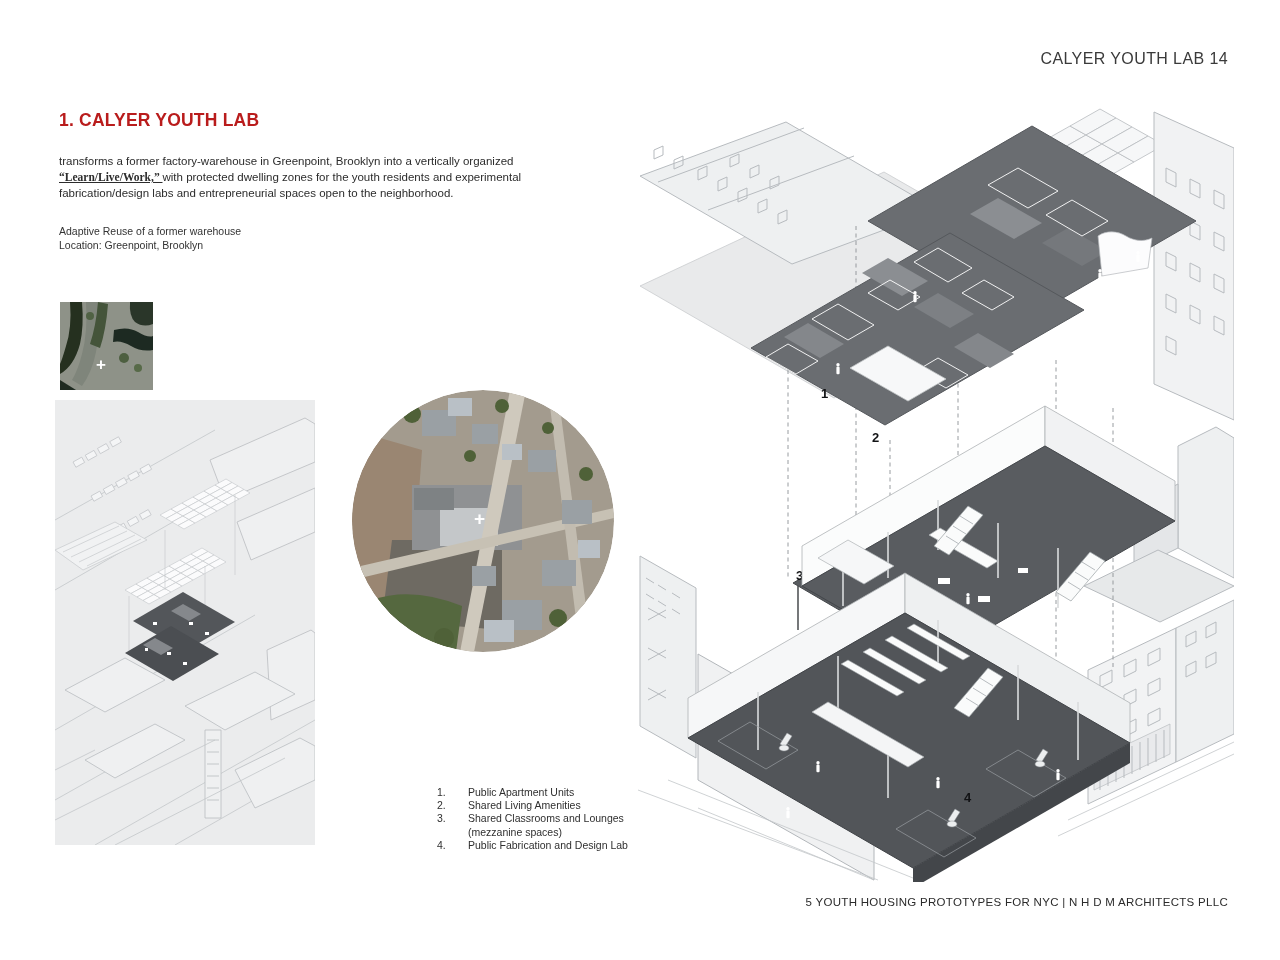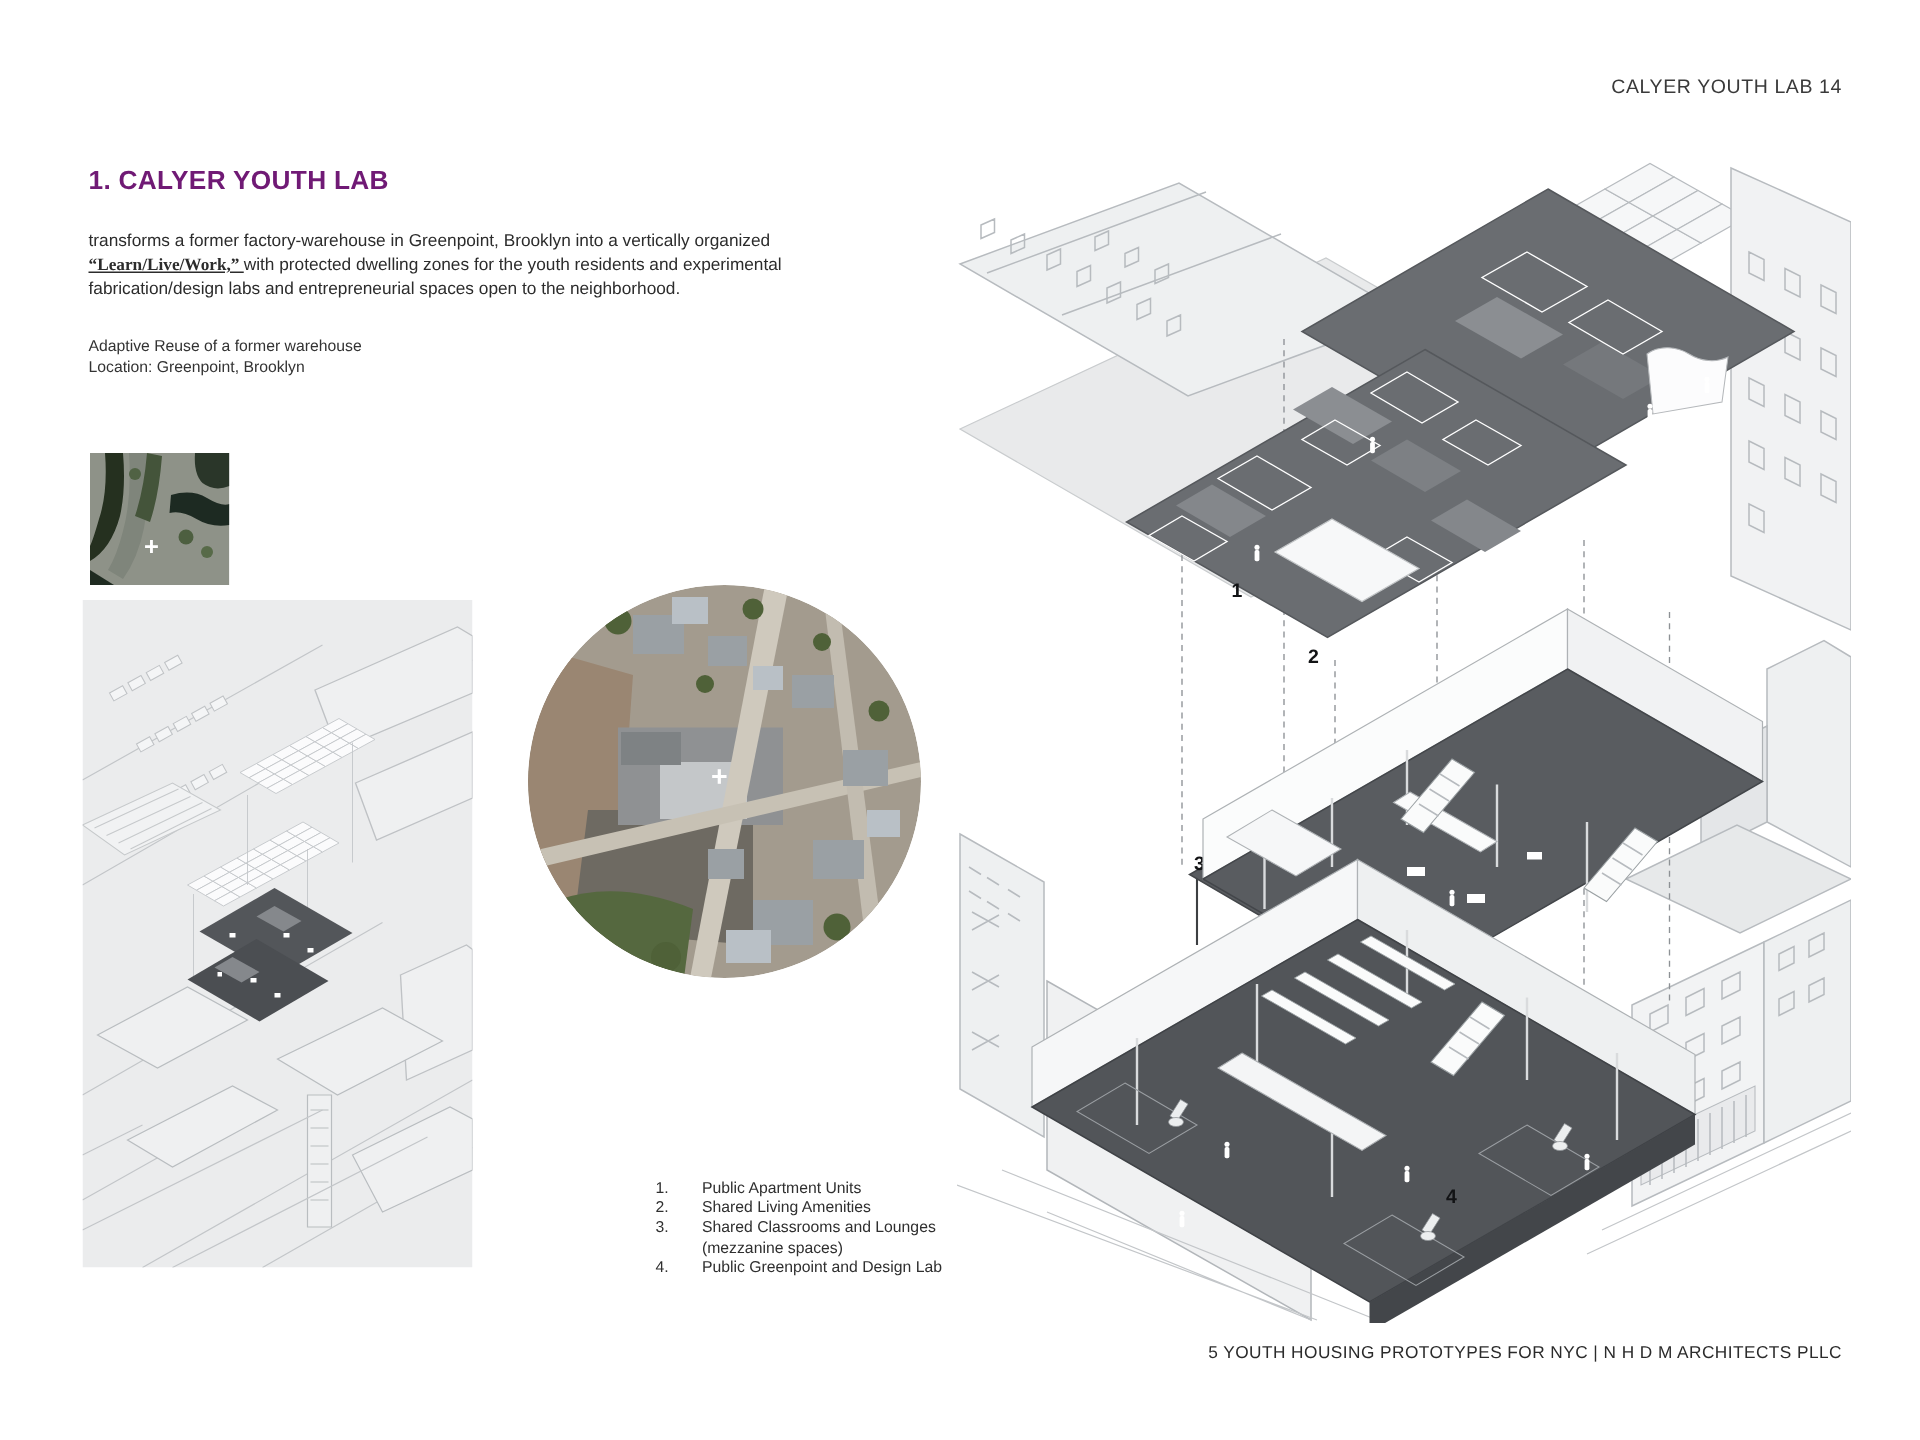--- a/index.html
+++ b/index.html
@@ -1,23 +1,23 @@
 <!DOCTYPE html>
 <html><head>
 <meta charset="utf-8">
 <style>
   html,body{margin:0;padding:0;background:#fff;}
   .page{position:relative;width:1280px;height:960px;background:#fff;overflow:hidden;
         font-family:"Liberation Sans",sans-serif;color:#2e2e2e;}
   
-  .hdr{position:absolute;top:50px;right:52px;font-size:13px;letter-spacing:.4px;color:#3a3a3a;}
+  .hdr{position:absolute;top:50px;right:52px;font-size:16px;letter-spacing:.4px;color:#3a3a3a;}
   .ftr{position:absolute;top:896px;right:52px;font-size:11.5px;letter-spacing:.3px;color:#2b2b2b;}
   
   .col{position:absolute;left:59px;top:110px;width:505px;}
-  .title{font-size:17.5px;font-weight:bold;color:#701a75;letter-spacing:.2px;margin:0 0 22px 0;}
+  .title{font-size:17.5px;font-weight:bold;color:#b91c1c;letter-spacing:.2px;margin:0 0 22px 0;}
   .desc{font-size:11.5px;line-height:16px;color:#2c2c2c;margin:0;}
   .desc .emph{font-weight:bold;text-decoration:underline;font-family:Liberation Serif, serif;}
   .details{margin-top:24px;font-size:10.5px;line-height:13.5px;color:#333;}
   
   .sat{position:absolute;left:60px;top:302px;width:93px;height:88px;overflow:hidden;}
   .plus{position:absolute;color:#fff;font-weight:bold;font-size:17px;line-height:17px;}
   .sat .plus{left:36px;top:54px;}
   
   .wire{position:absolute;left:55px;top:400px;width:260px;height:445px;}
   
@@ -260,21 +260,21 @@
     <div class="row">
       <span class="num">3.</span>
       <div>
           <div>Shared Classrooms and Lounges</div>
            <div>(mezzanine spaces)</div>
         </div>
     </div>
     <div class="row">
       <span class="num">4.</span>
       <div>
-          <div>Public Greenpoint and Design Lab</div>
+          <div>Public Fabrication and Design Lab</div>
         </div>
     </div>
   </div>
 
   <svg class="axon" viewBox="0 0 596 774">
     <defs>
       <path id="sc" d="M0 0 l30 -17 l16 9 l-30 17 z"></path>
       <g id="fig">
           <circle cx="0" cy="-5.2" r="1.7"></circle>
           <rect x="-1.6" y="-3.4" width="3.2" height="7.6" rx="1.2"></rect>

